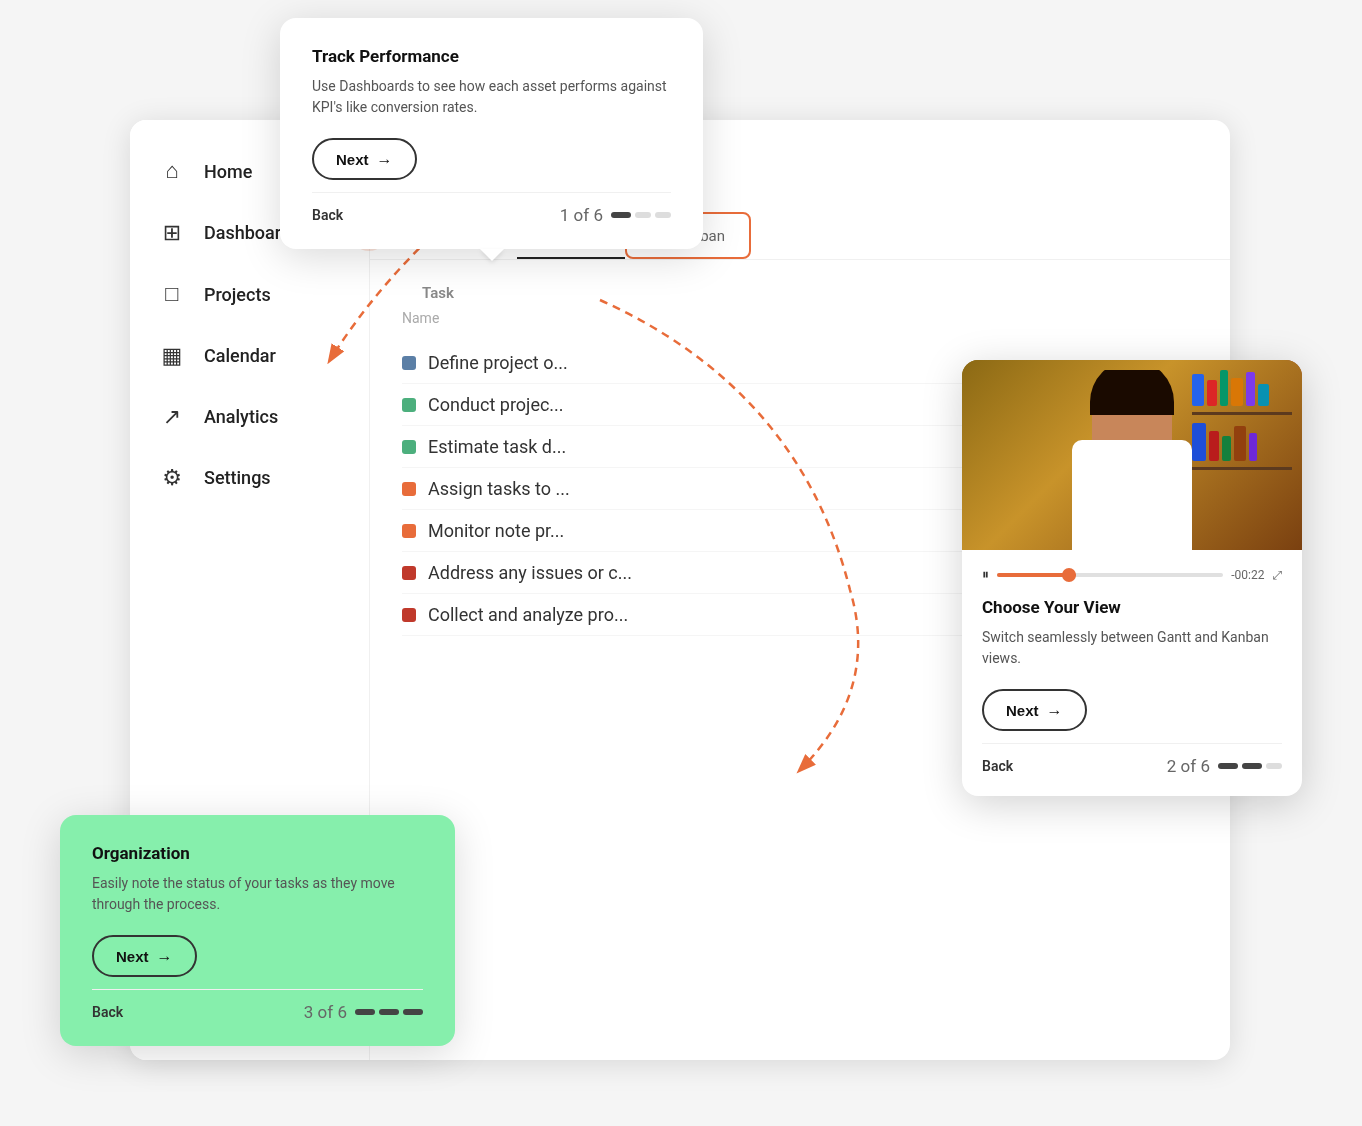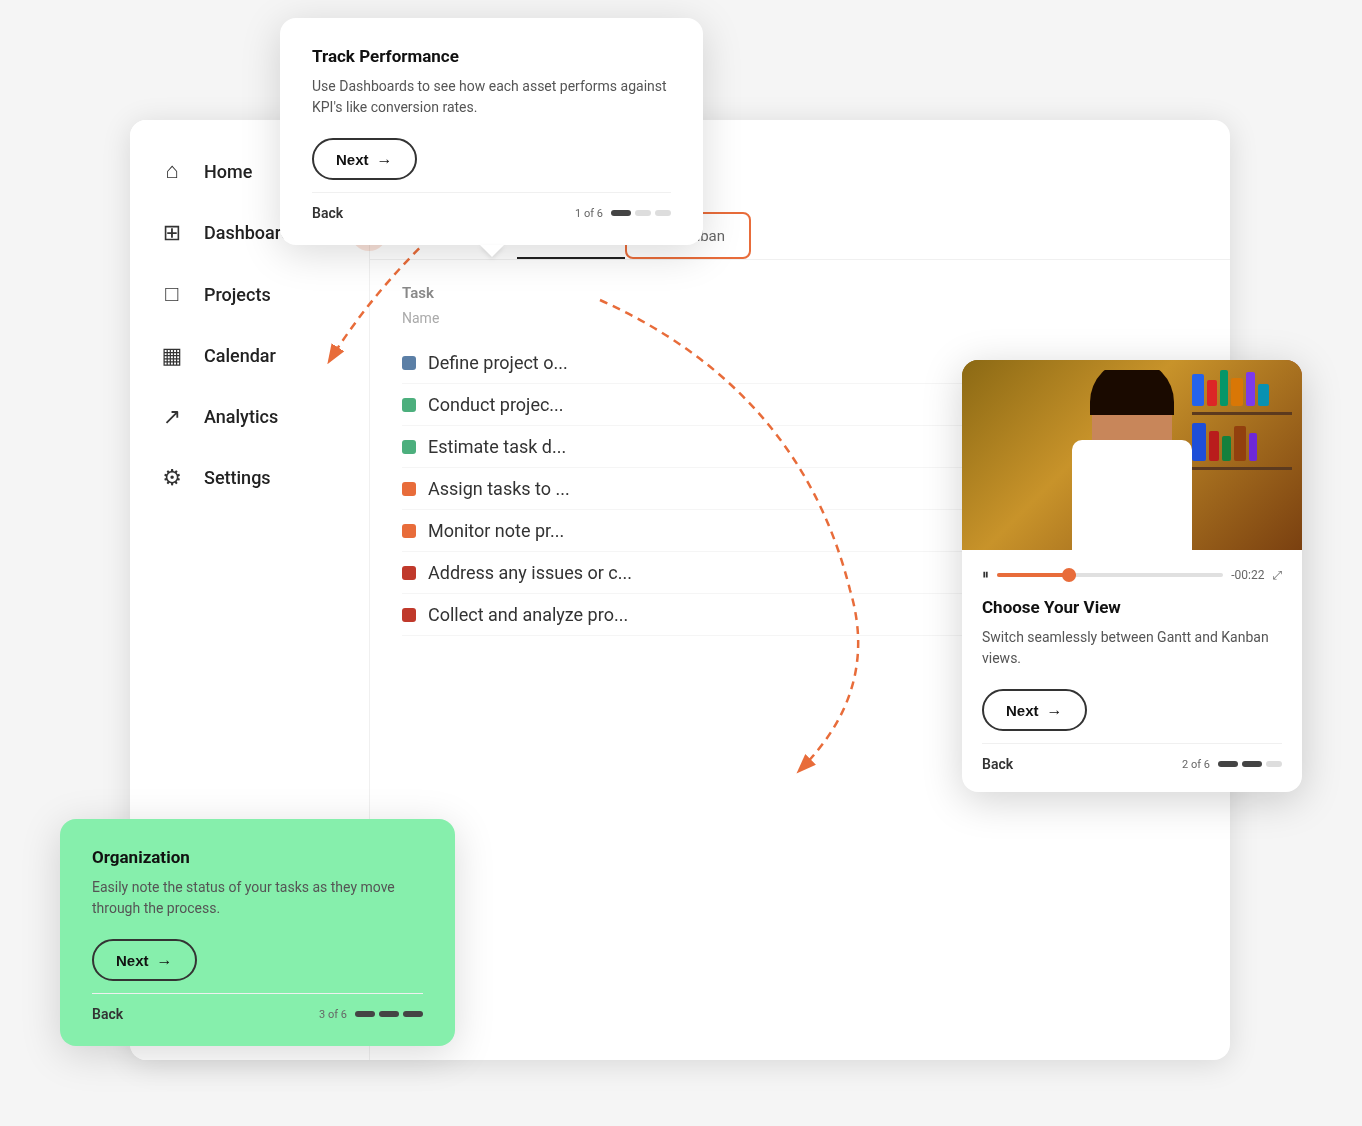--- a/index.html
+++ b/index.html
@@ -105,20 +105,21 @@
 
     
     .task-table {
       padding: 24px 32px;
     }
     .task-header {
       font-size: 15px;
       font-weight: 600;
       color: #888;
       margin-bottom: 8px;
+      margin-left: 20px;
     }
     .task-subheader {
       font-size: 14px;
       color: #aaa;
       margin-bottom: 16px;
     }
     .task-row {
       display: flex;
       align-items: center;
       gap: 12px;
@@ -186,21 +187,21 @@
     .card-back {
       font-size: 14px;
       font-weight: 600;
       color: #333;
       cursor: pointer;
     }
     .card-progress-group {
       display: flex;
       align-items: center;
       gap: 8px;
-      font-size: 11px;
+      font-size: 17px;
       color: #666;
     }
     .progress-dots {
       display: flex;
       gap: 4px;
     }
     .progress-dot {
       width: 16px;
       height: 6px;
       border-radius: 3px;

